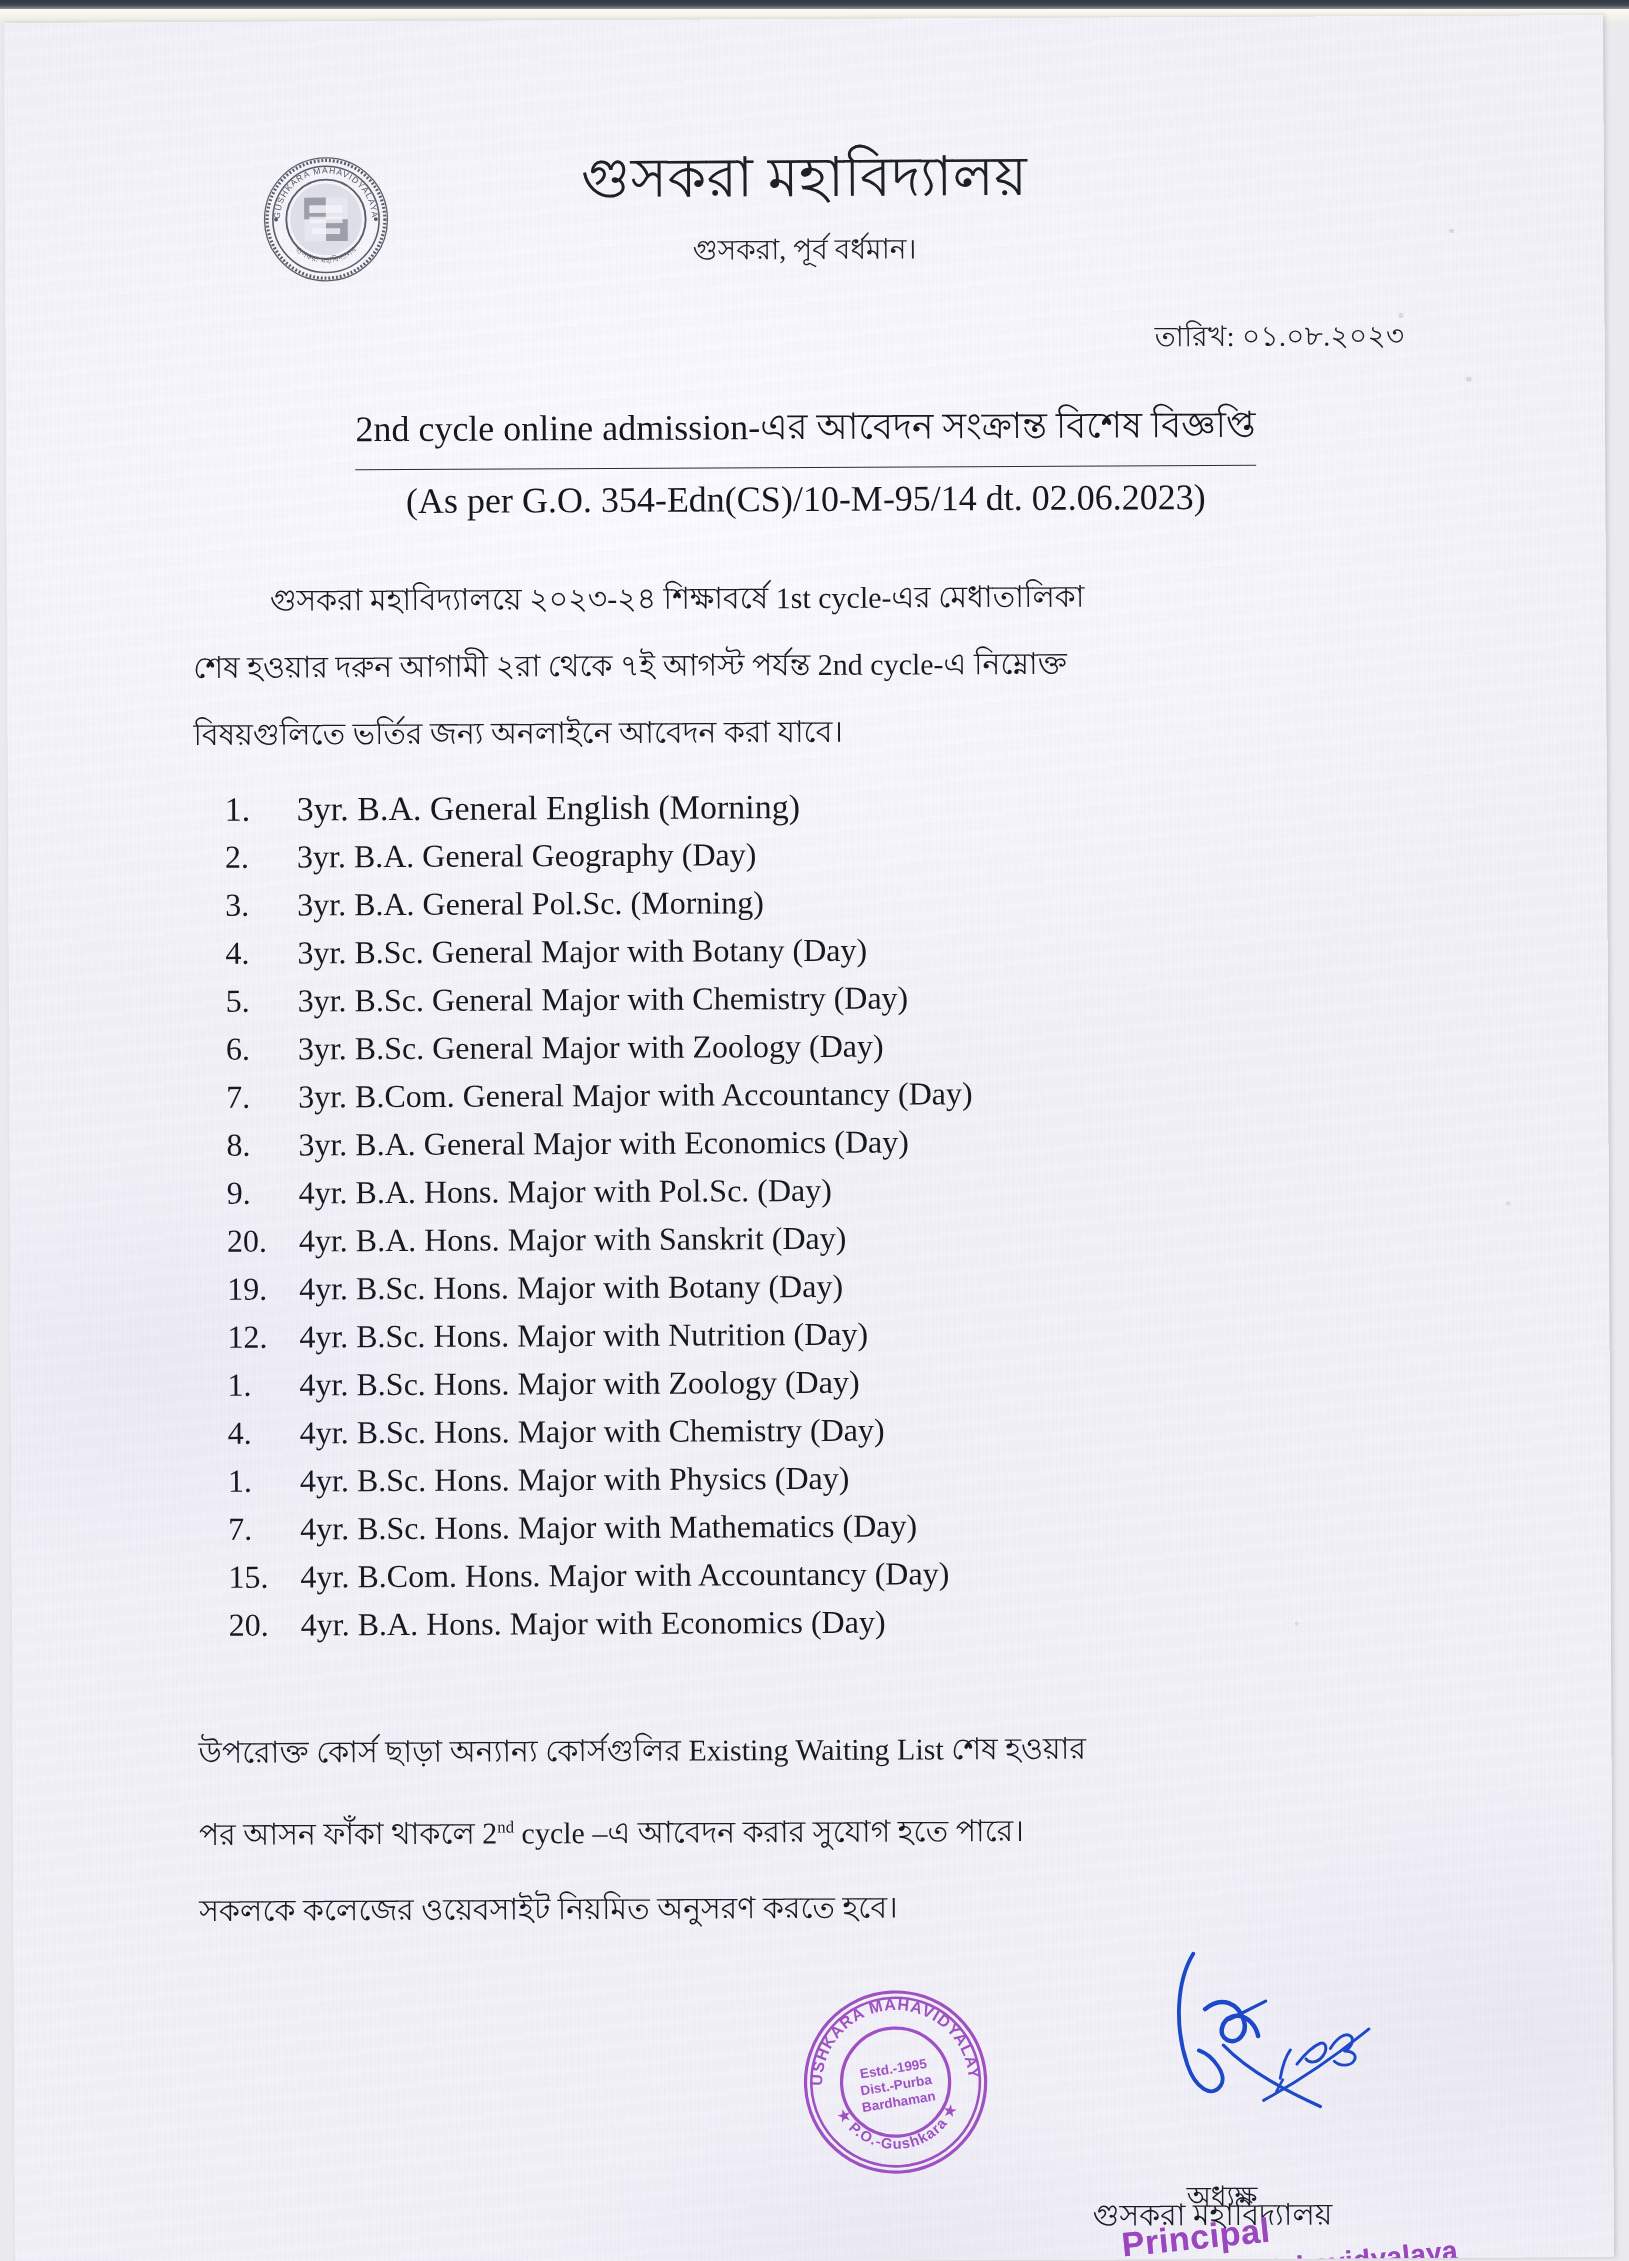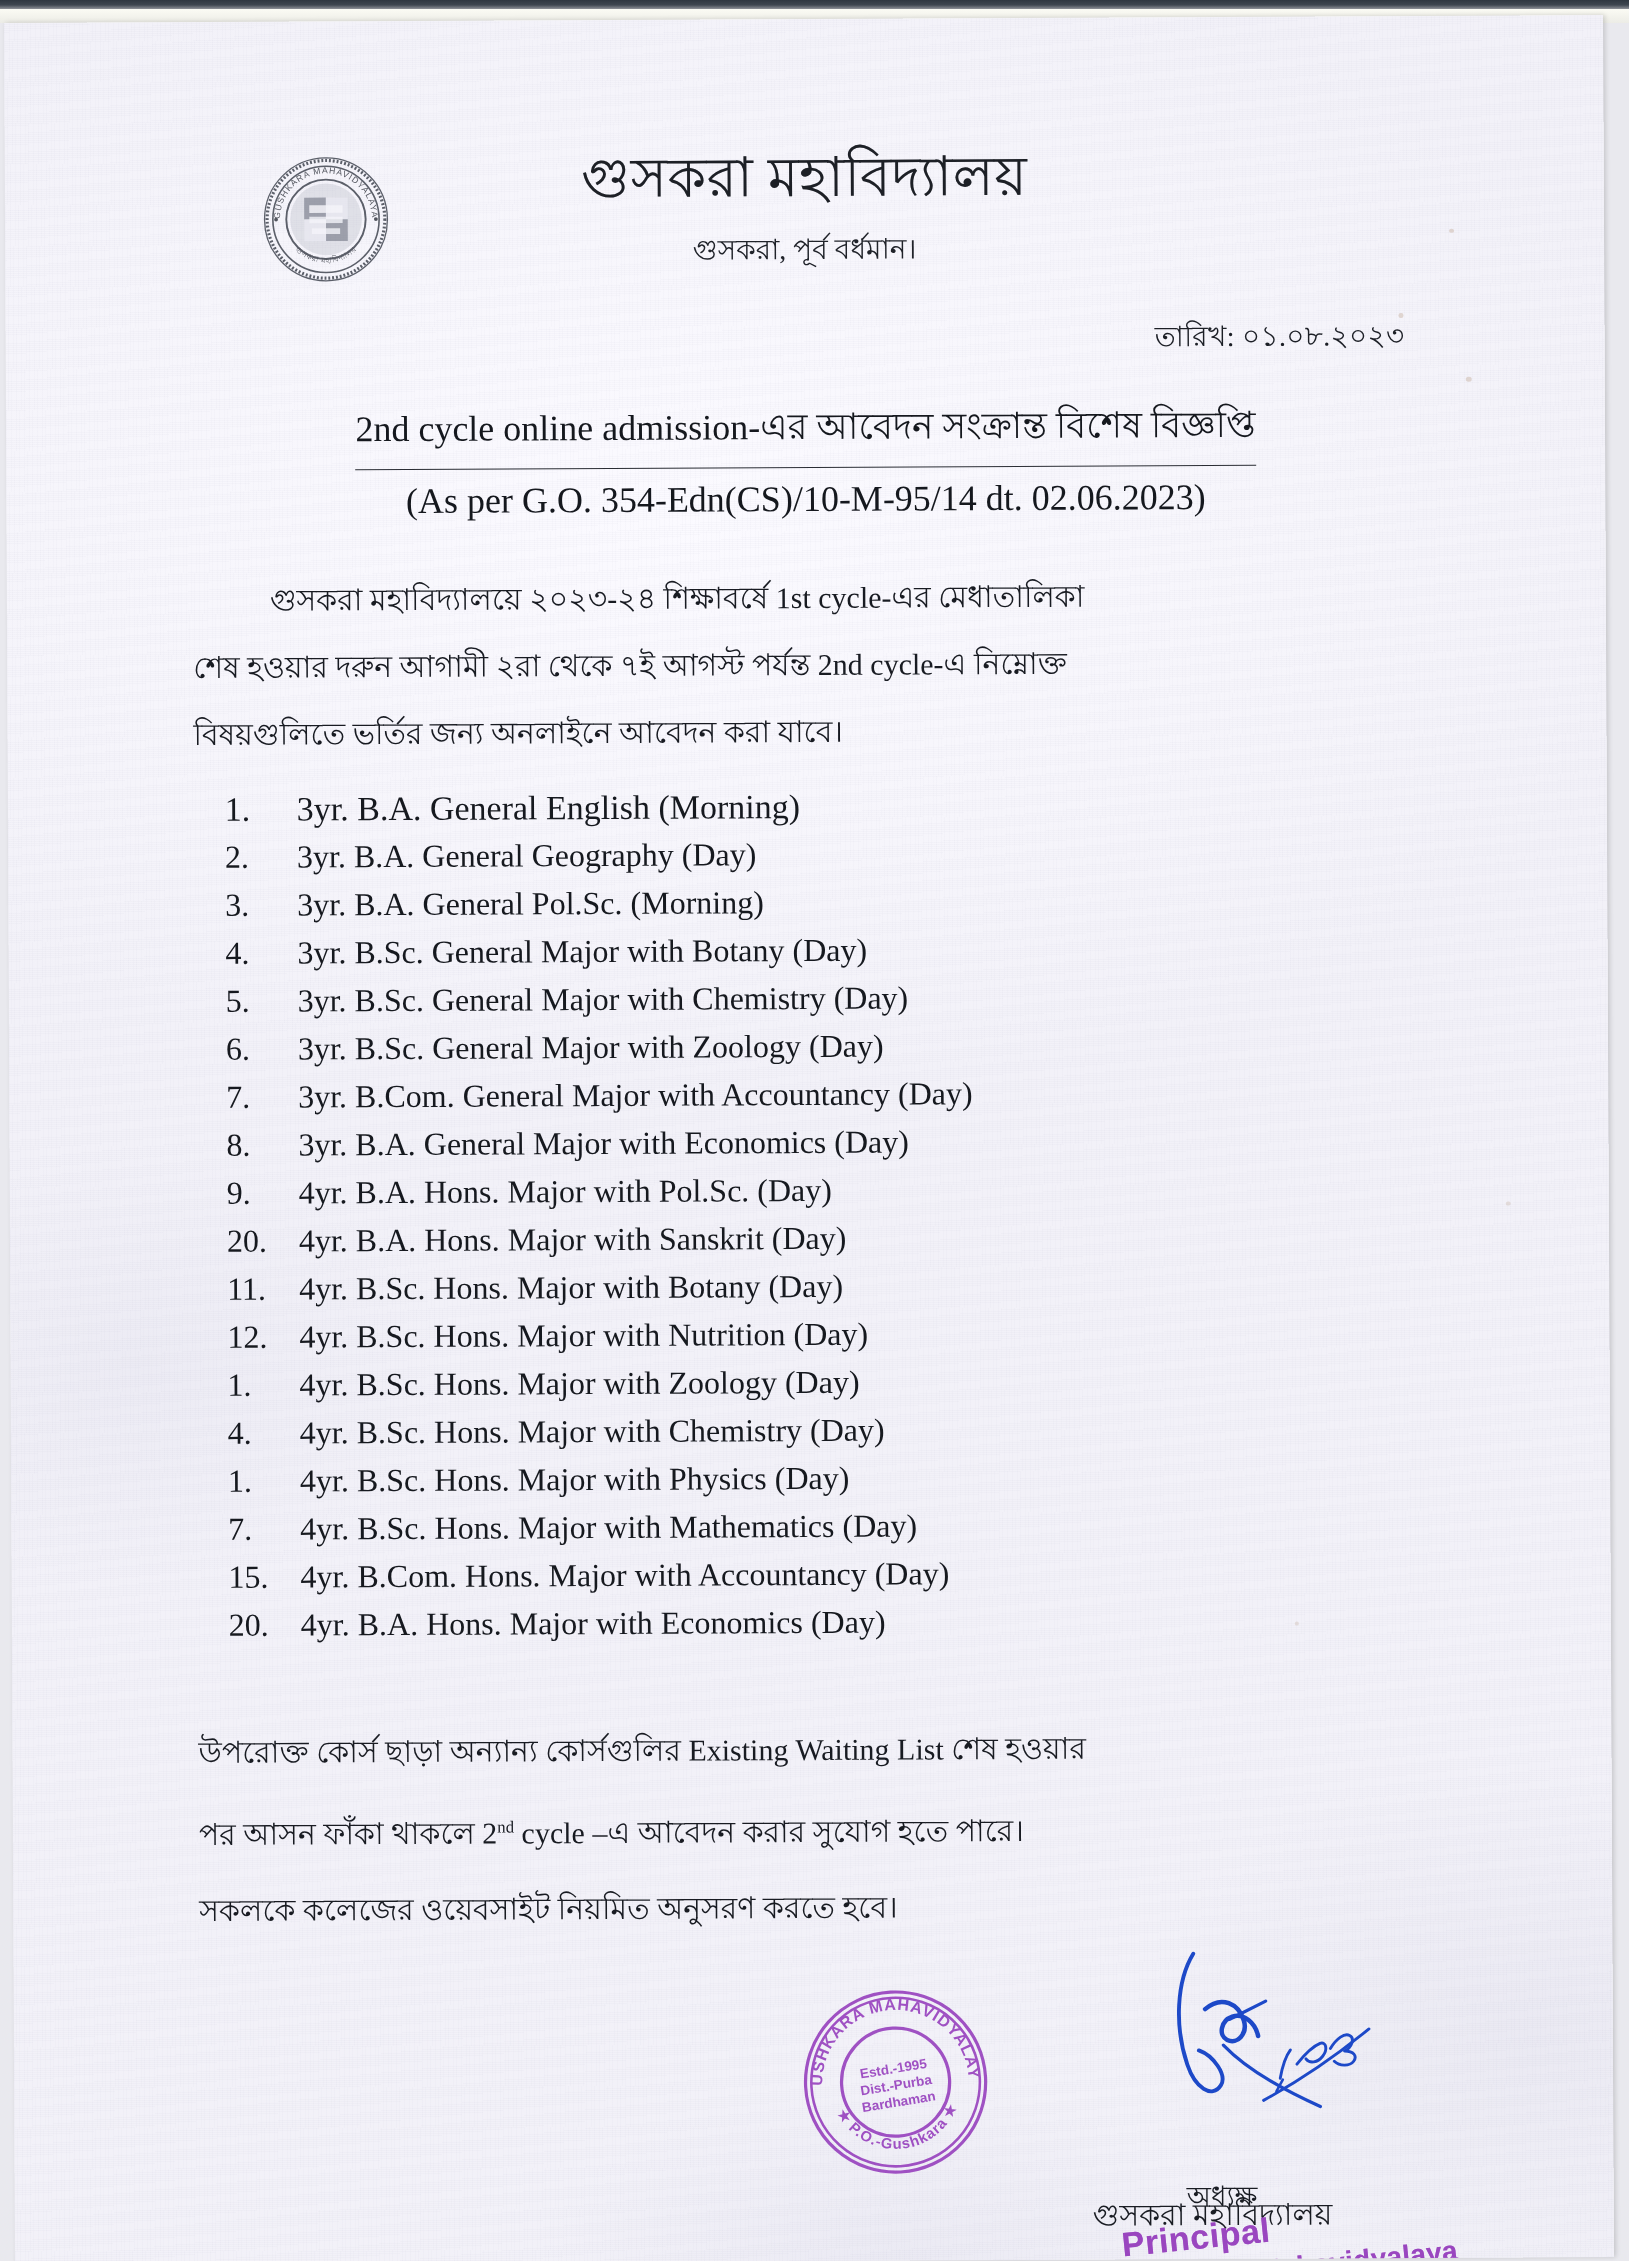--- a/index.html
+++ b/index.html
@@ -345,21 +345,21 @@
           </div>
           <div class="course-item">
             <span class="num">9.</span>
             <span class="name">4yr. B.A. Hons. Major with Pol.Sc. (Day)</span>
           </div>
           <div class="course-item">
             <span class="num">20.</span>
             <span class="name">4yr. B.A. Hons. Major with Sanskrit (Day)</span>
           </div>
           <div class="course-item">
-            <span class="num">11.</span>
+            <span class="num">19.</span>
             <span class="name">4yr. B.Sc. Hons. Major with Botany (Day)</span>
           </div>
           <div class="course-item">
             <span class="num">12.</span>
             <span class="name">4yr. B.Sc. Hons. Major with Nutrition (Day)</span>
           </div>
           <div class="course-item">
             <span class="num">1.</span>
             <span class="name">4yr. B.Sc. Hons. Major with Zoology (Day)</span>
           </div>

